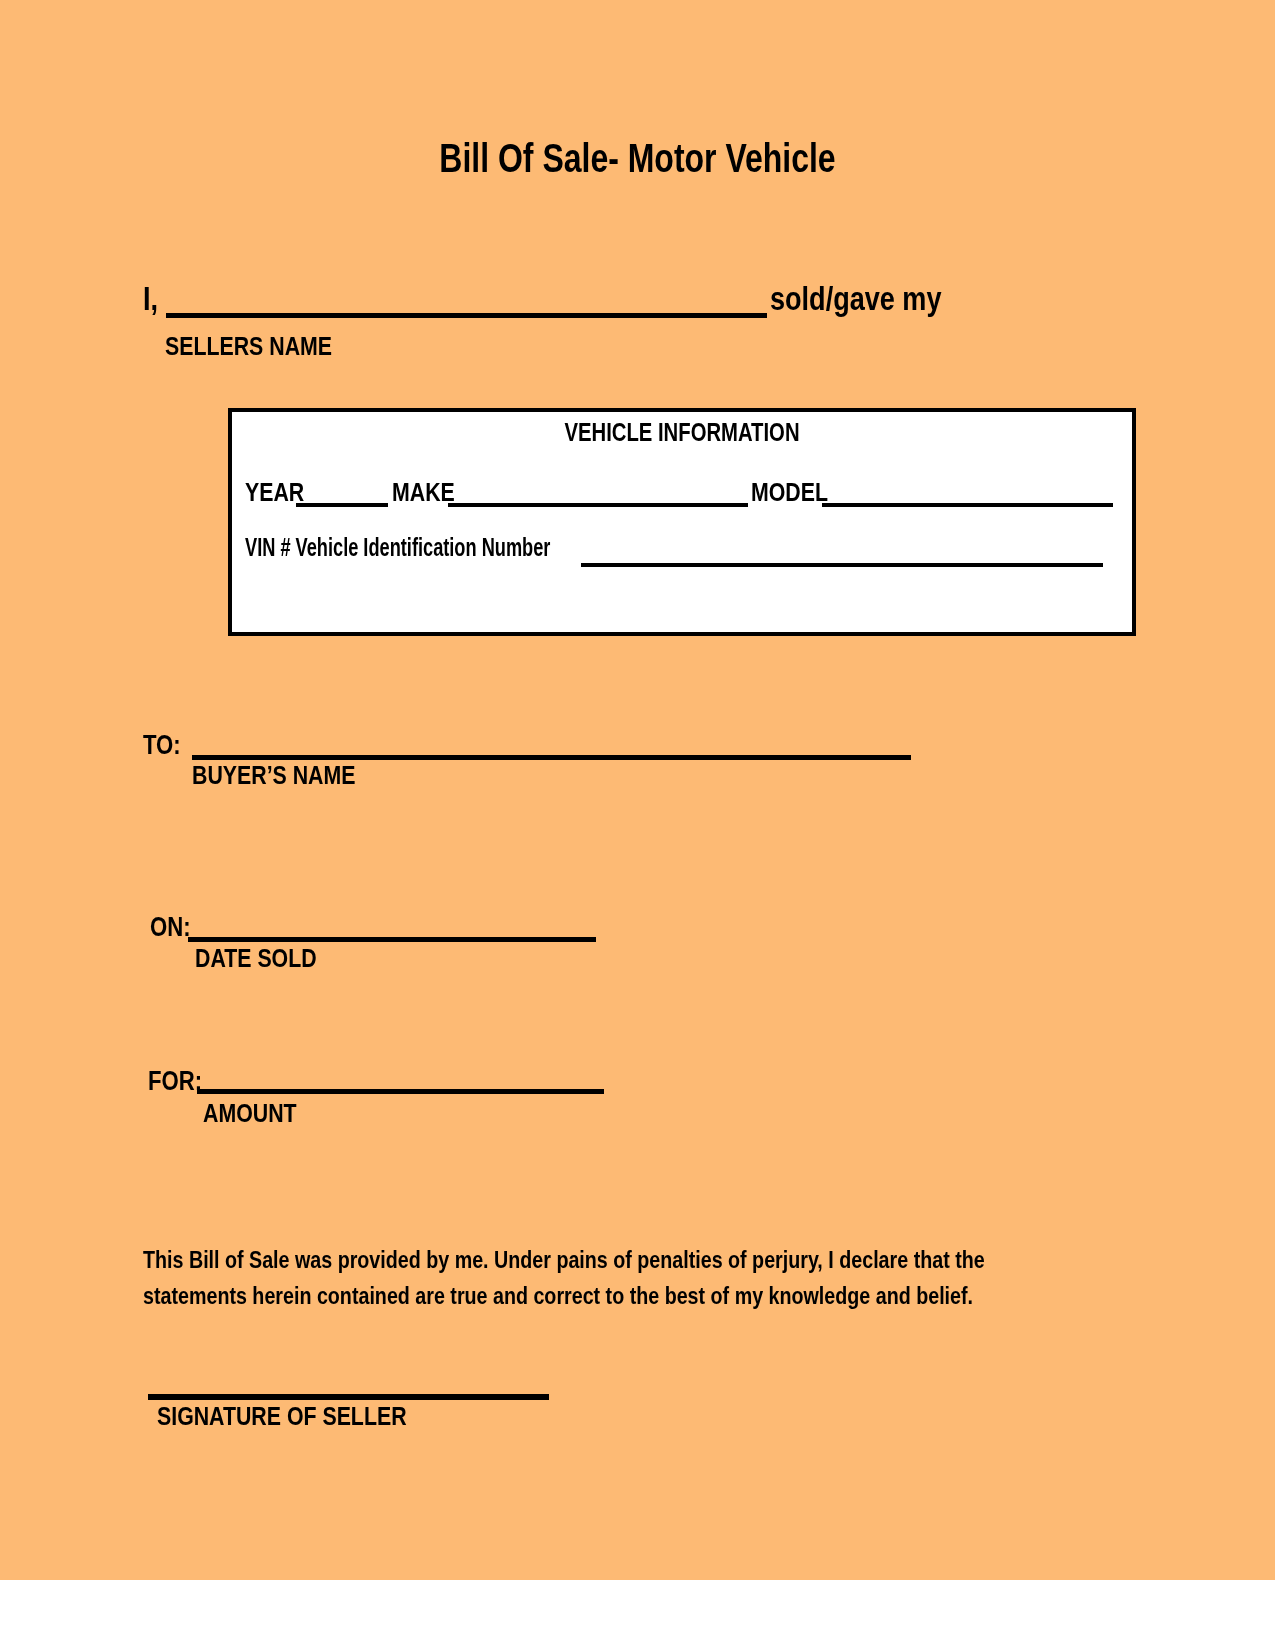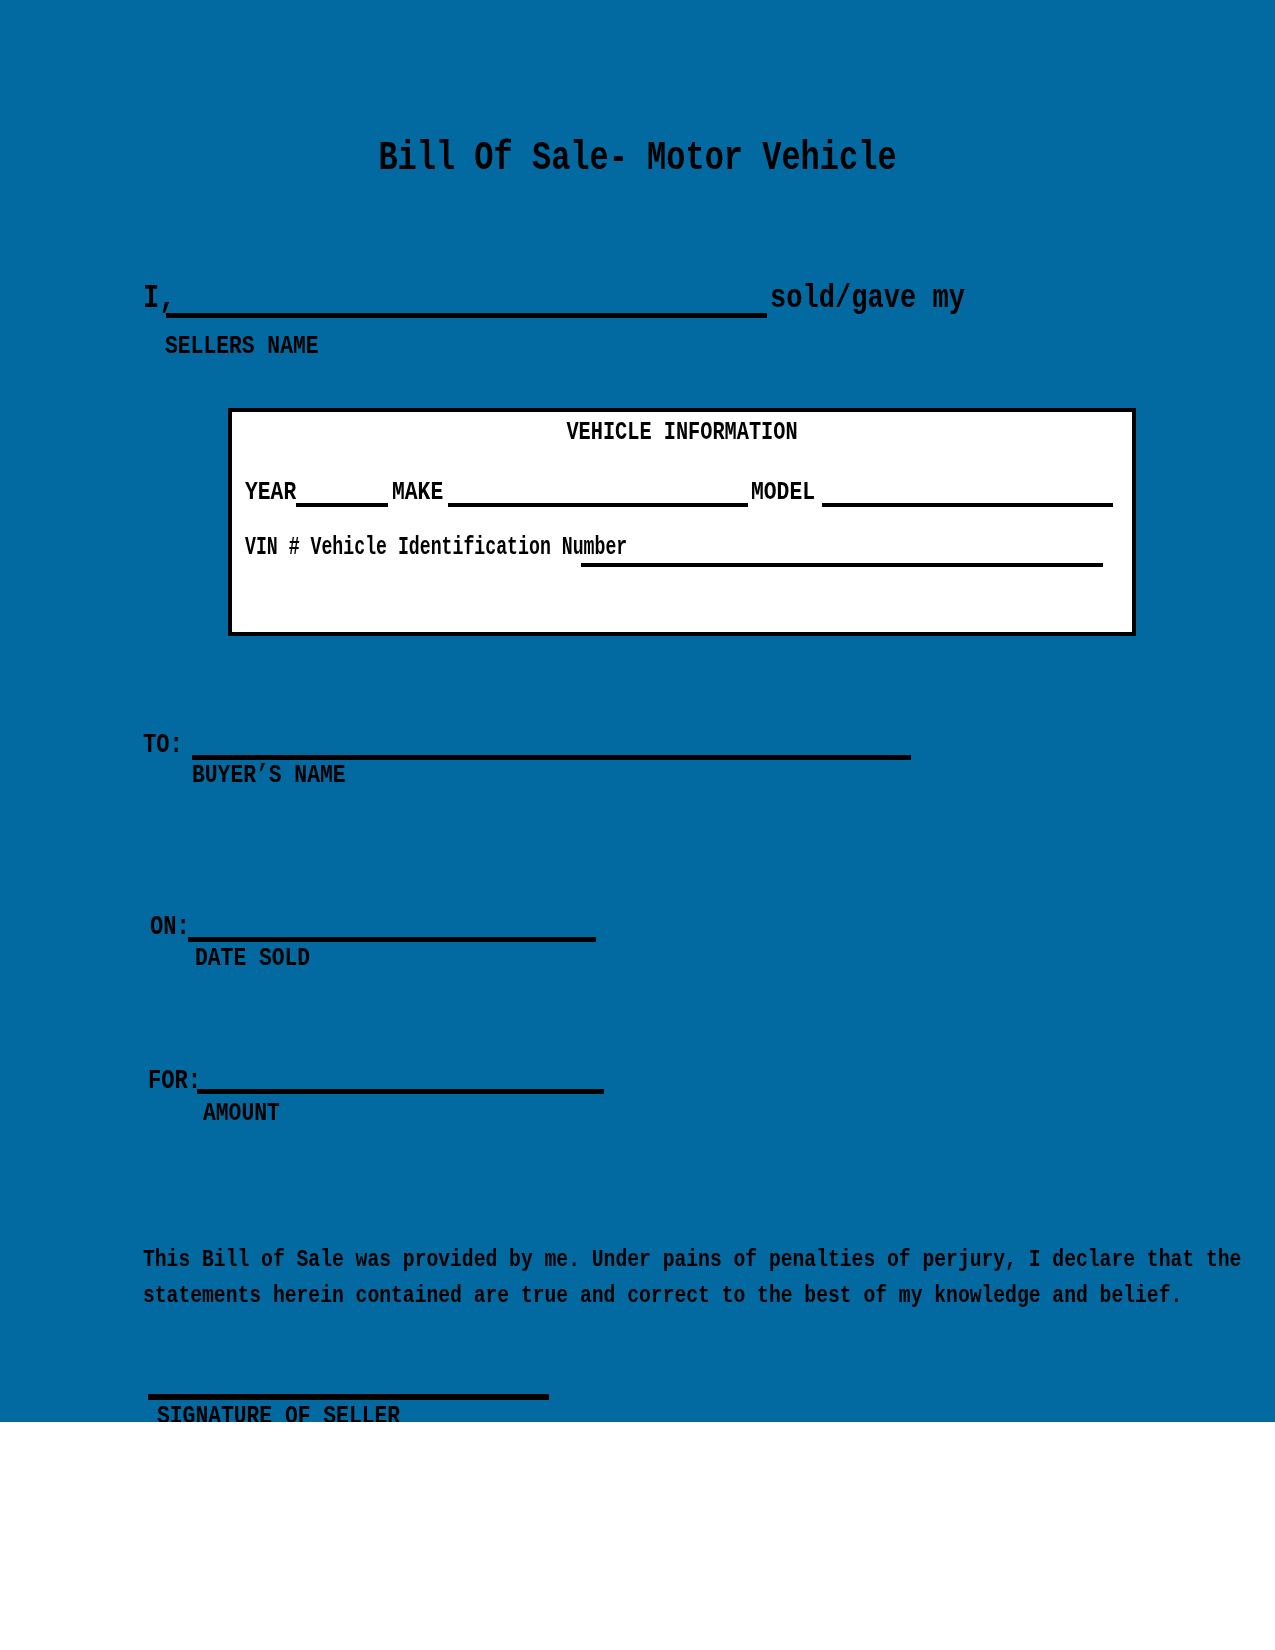--- a/index.html
+++ b/index.html
@@ -1,21 +1,21 @@
 <!DOCTYPE html>
 <html><head>
 <meta charset="utf-8">
 <style>
   html, body { margin: 0; padding: 0; background: #ffffff; }
   .page {
     position: relative;
     width: 1275px;
-    height: 1422px;
-    background: #0369a1;
-    font-family: Liberation Mono, monospace;
+    height: 1580px;
+    background: #fdba74;
+    font-family: Liberation Sans, sans-serif;
     color: #000;
     overflow: hidden;
   }
   .txt {
     position: absolute;
     font-weight: bold;
     line-height: 1;
     white-space: nowrap;
     transform: scaleX(0.82);
     transform-origin: 0 0;

